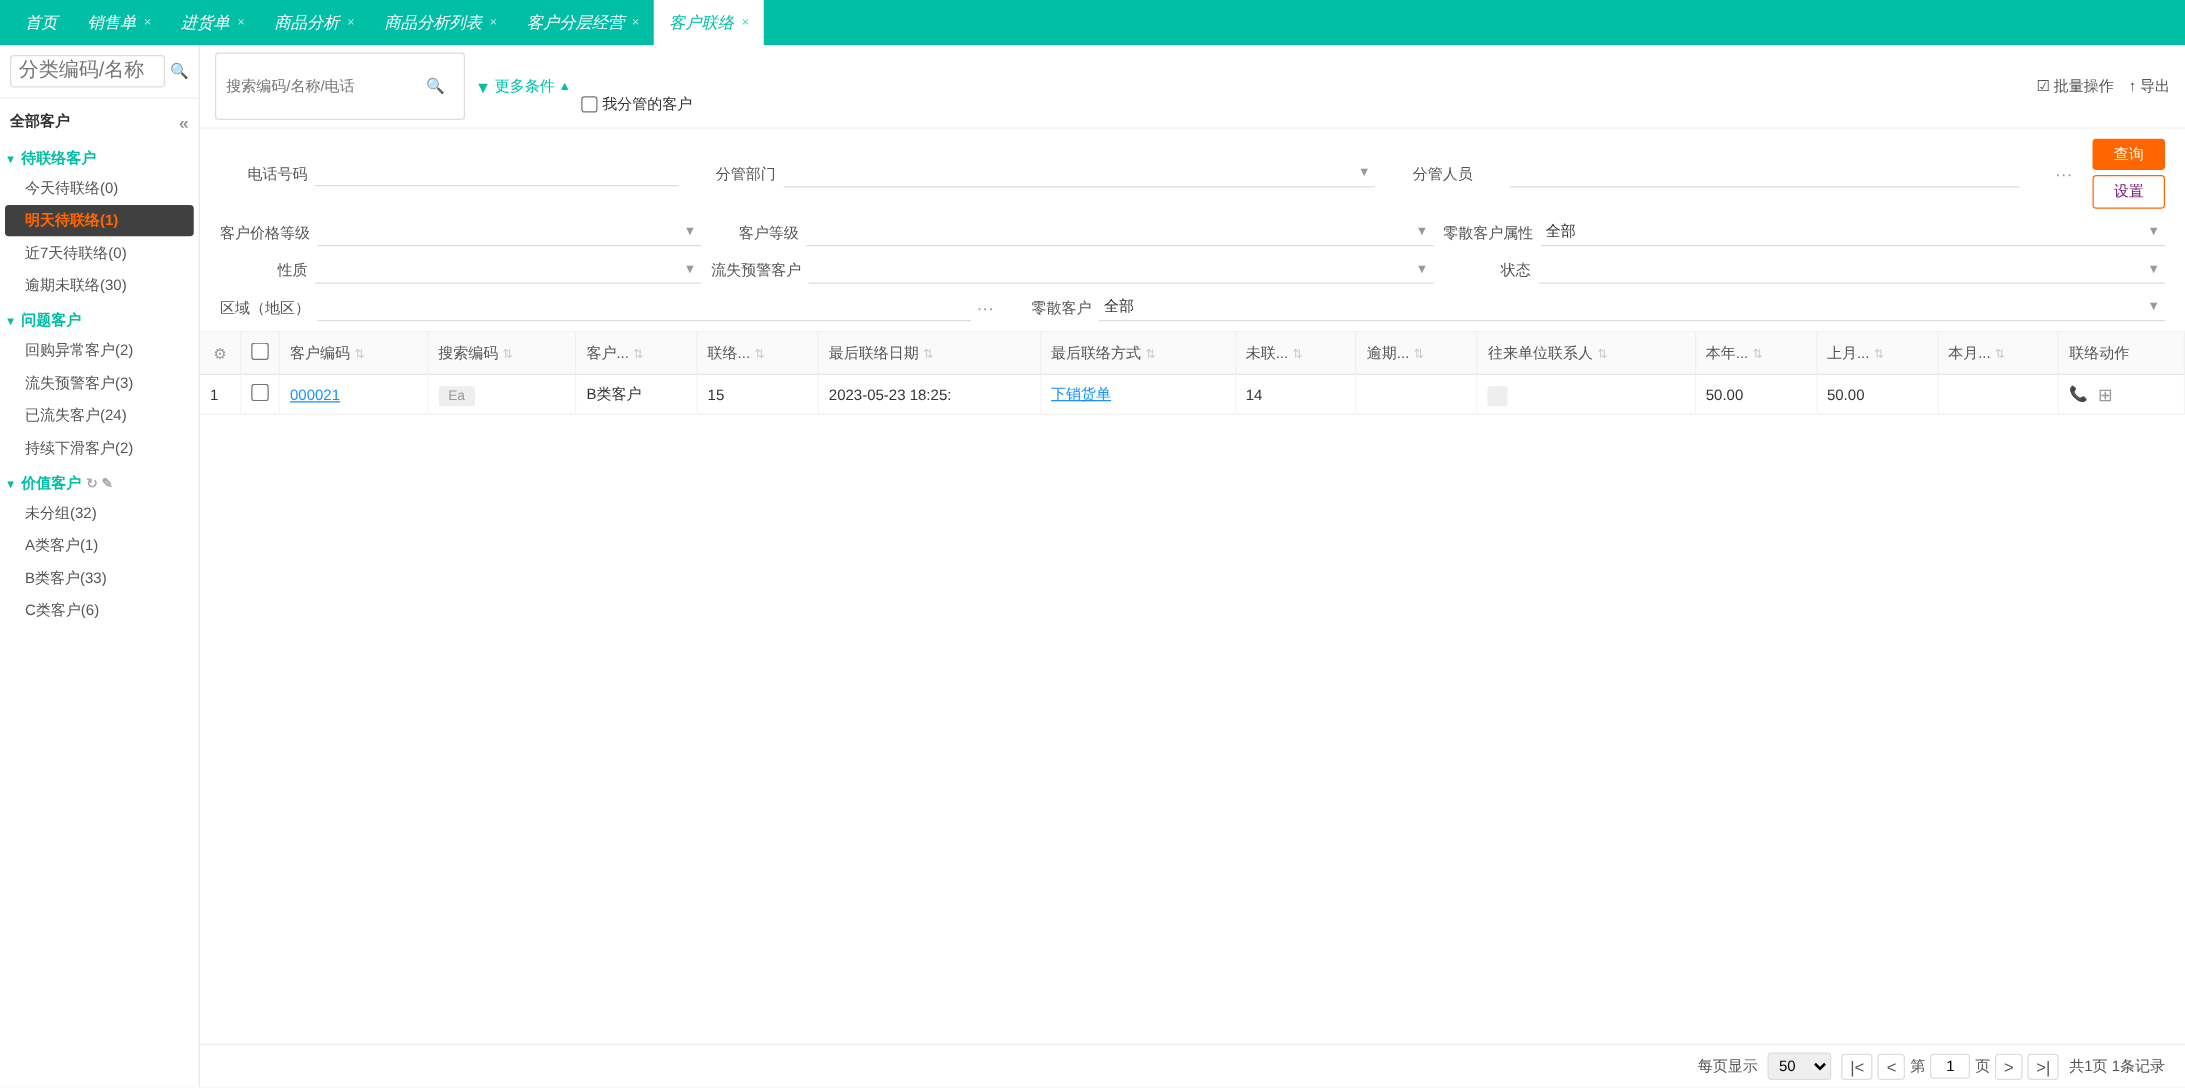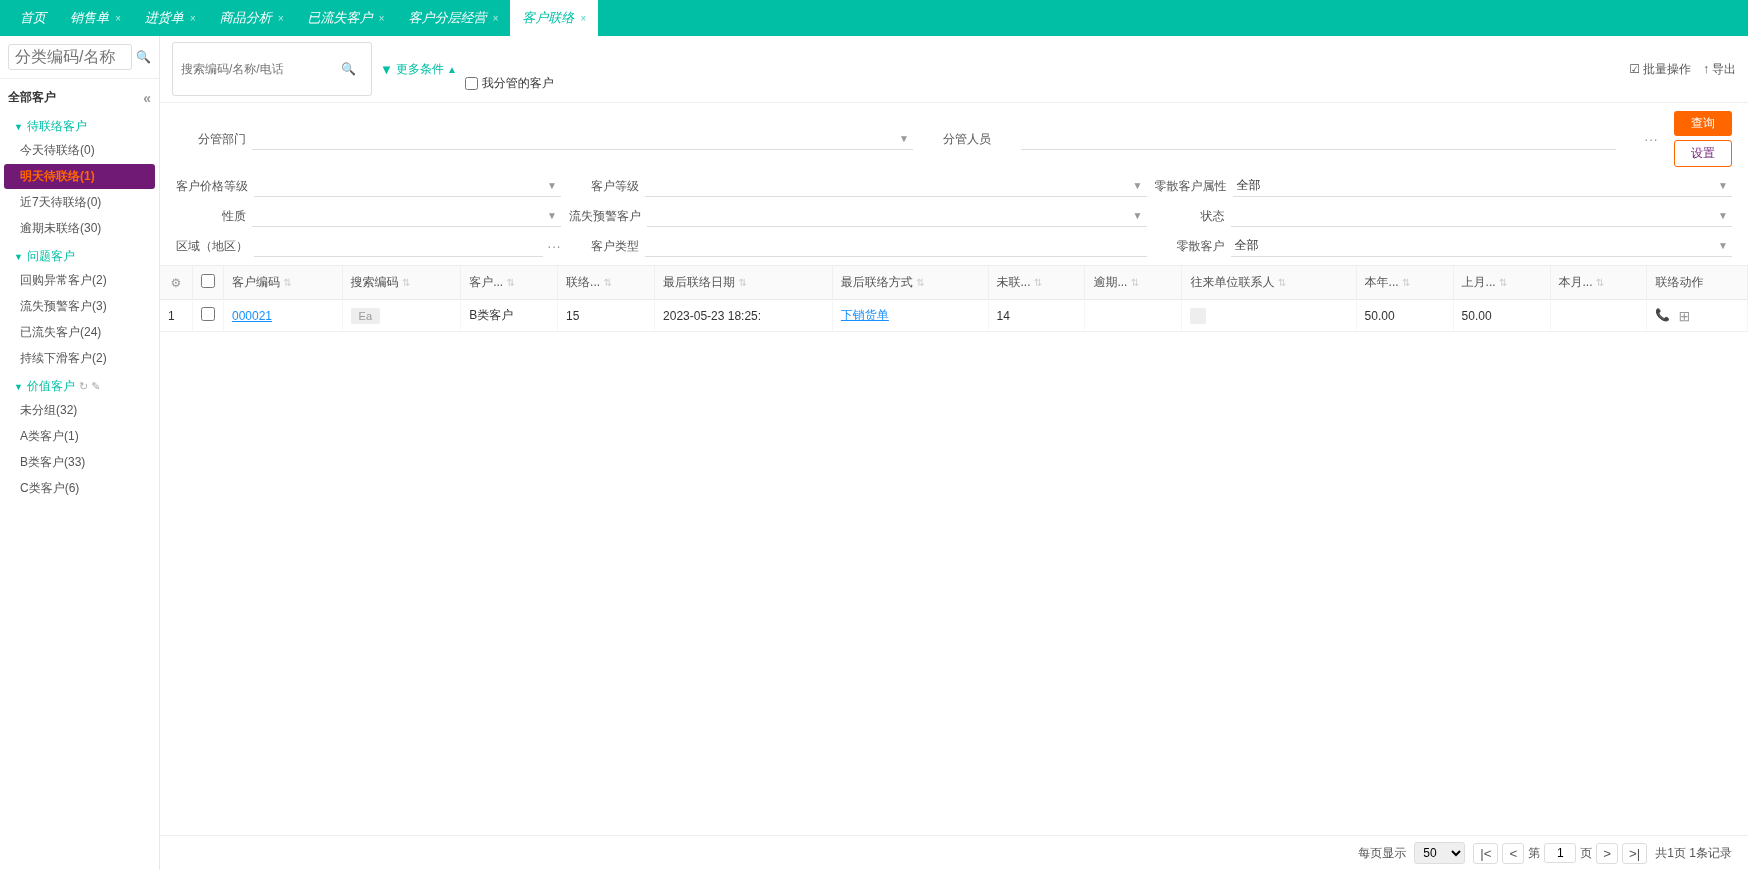--- a/index.html
+++ b/index.html
@@ -68,39 +68,39 @@
       font-size: 12px;
       color: #333;
       display: flex;
       align-items: center;
       justify-content: space-between;
       padding: 4px 0;
     }
     .sidebar-group-title {
       color: #00bfa5;
       font-size: 12px;
-      font-weight: normal;
-      padding: 6px 8px 2px 14px;
+      font-weight: bold;
+      padding: 6px 8px 2px 4px;
       display: flex;
       align-items: center;
     }
     .sidebar-group-title::before {
       content: '▼';
       font-size: 9px;
       margin-right: 4px;
     }
     .sidebar-item {
       padding: 4px 8px 4px 16px;
       cursor: pointer;
       font-size: 12px;
       color: #555;
       border-radius: 3px;
       margin: 1px 4px;
     }
-    .sidebar-item.active { background: #701a75; color: #f60; font-weight: bold; }
+    .sidebar-item.active { background: #404040; color: #f60; font-weight: bold; }
 
     
     .content-area {
       flex: 1;
       display: flex;
       flex-direction: column;
       overflow: hidden;
     }
 
     
@@ -332,21 +332,21 @@
     </div>
     <div class="nav-item">
       <span>进货单</span>
       <span class="close-x">×</span>
     </div>
     <div class="nav-item">
       <span>商品分析</span>
       <span class="close-x">×</span>
     </div>
     <div class="nav-item">
-      <span>已流失客户</span>
+      <span>商品分析列表</span>
       <span class="close-x">×</span>
     </div>
     <div class="nav-item">
       <span>客户分层经营</span>
       <span class="close-x">×</span>
     </div>
     <div class="nav-item active">
       <span>客户联络</span>
       <span class="close-x">×</span>
     </div>
@@ -413,20 +413,24 @@
           <div class="toolbar-btn">
             <span>↑</span>
             <span>导出</span>
           </div>
         </div>
       </div>
 
       <div class="filter-panel">
 
         <div class="filter-row">
+          <div class="filter-field">
+            <span class="filter-label">电话号码</span>
+            <input class="filter-input" type="text" style="flex: 2 1 0%;">
+          </div>
           <div class="filter-field" style="flex:1.5;">
             <span class="filter-label">分管部门</span>
             <div class="filter-select" style="flex:2;">
               <span></span>
               <span class="chevron">▼</span>
             </div>
           </div>
           <div class="filter-field" style="flex:1.5;gap:24px;">
             <span class="filter-label">分管人员</span>
             <div class="filter-select" style="flex:2;">
@@ -488,26 +492,20 @@
           </div>
         </div>
 
         <div class="filter-row" style="margin-bottom:0;">
           <div class="filter-field">
             <span class="filter-label">区域（地区）</span>
             <div class="filter-select" style="flex:1;">
               <span></span>
             </div>
             <span class="filter-dots">···</span>
-          </div>
-          <div class="filter-field" style="flex:1.5;">
-            <span class="filter-label">客户类型</span>
-            <div class="filter-select" style="flex:2;">
-              <span></span>
-            </div>
           </div>
           <div class="filter-field" style="flex:1.5;">
             <span class="filter-label">零散客户</span>
             <div class="filter-select" style="flex:2;">
               <span>全部</span>
               <span class="chevron">▼</span>
             </div>
           </div>
         </div>
       </div>

